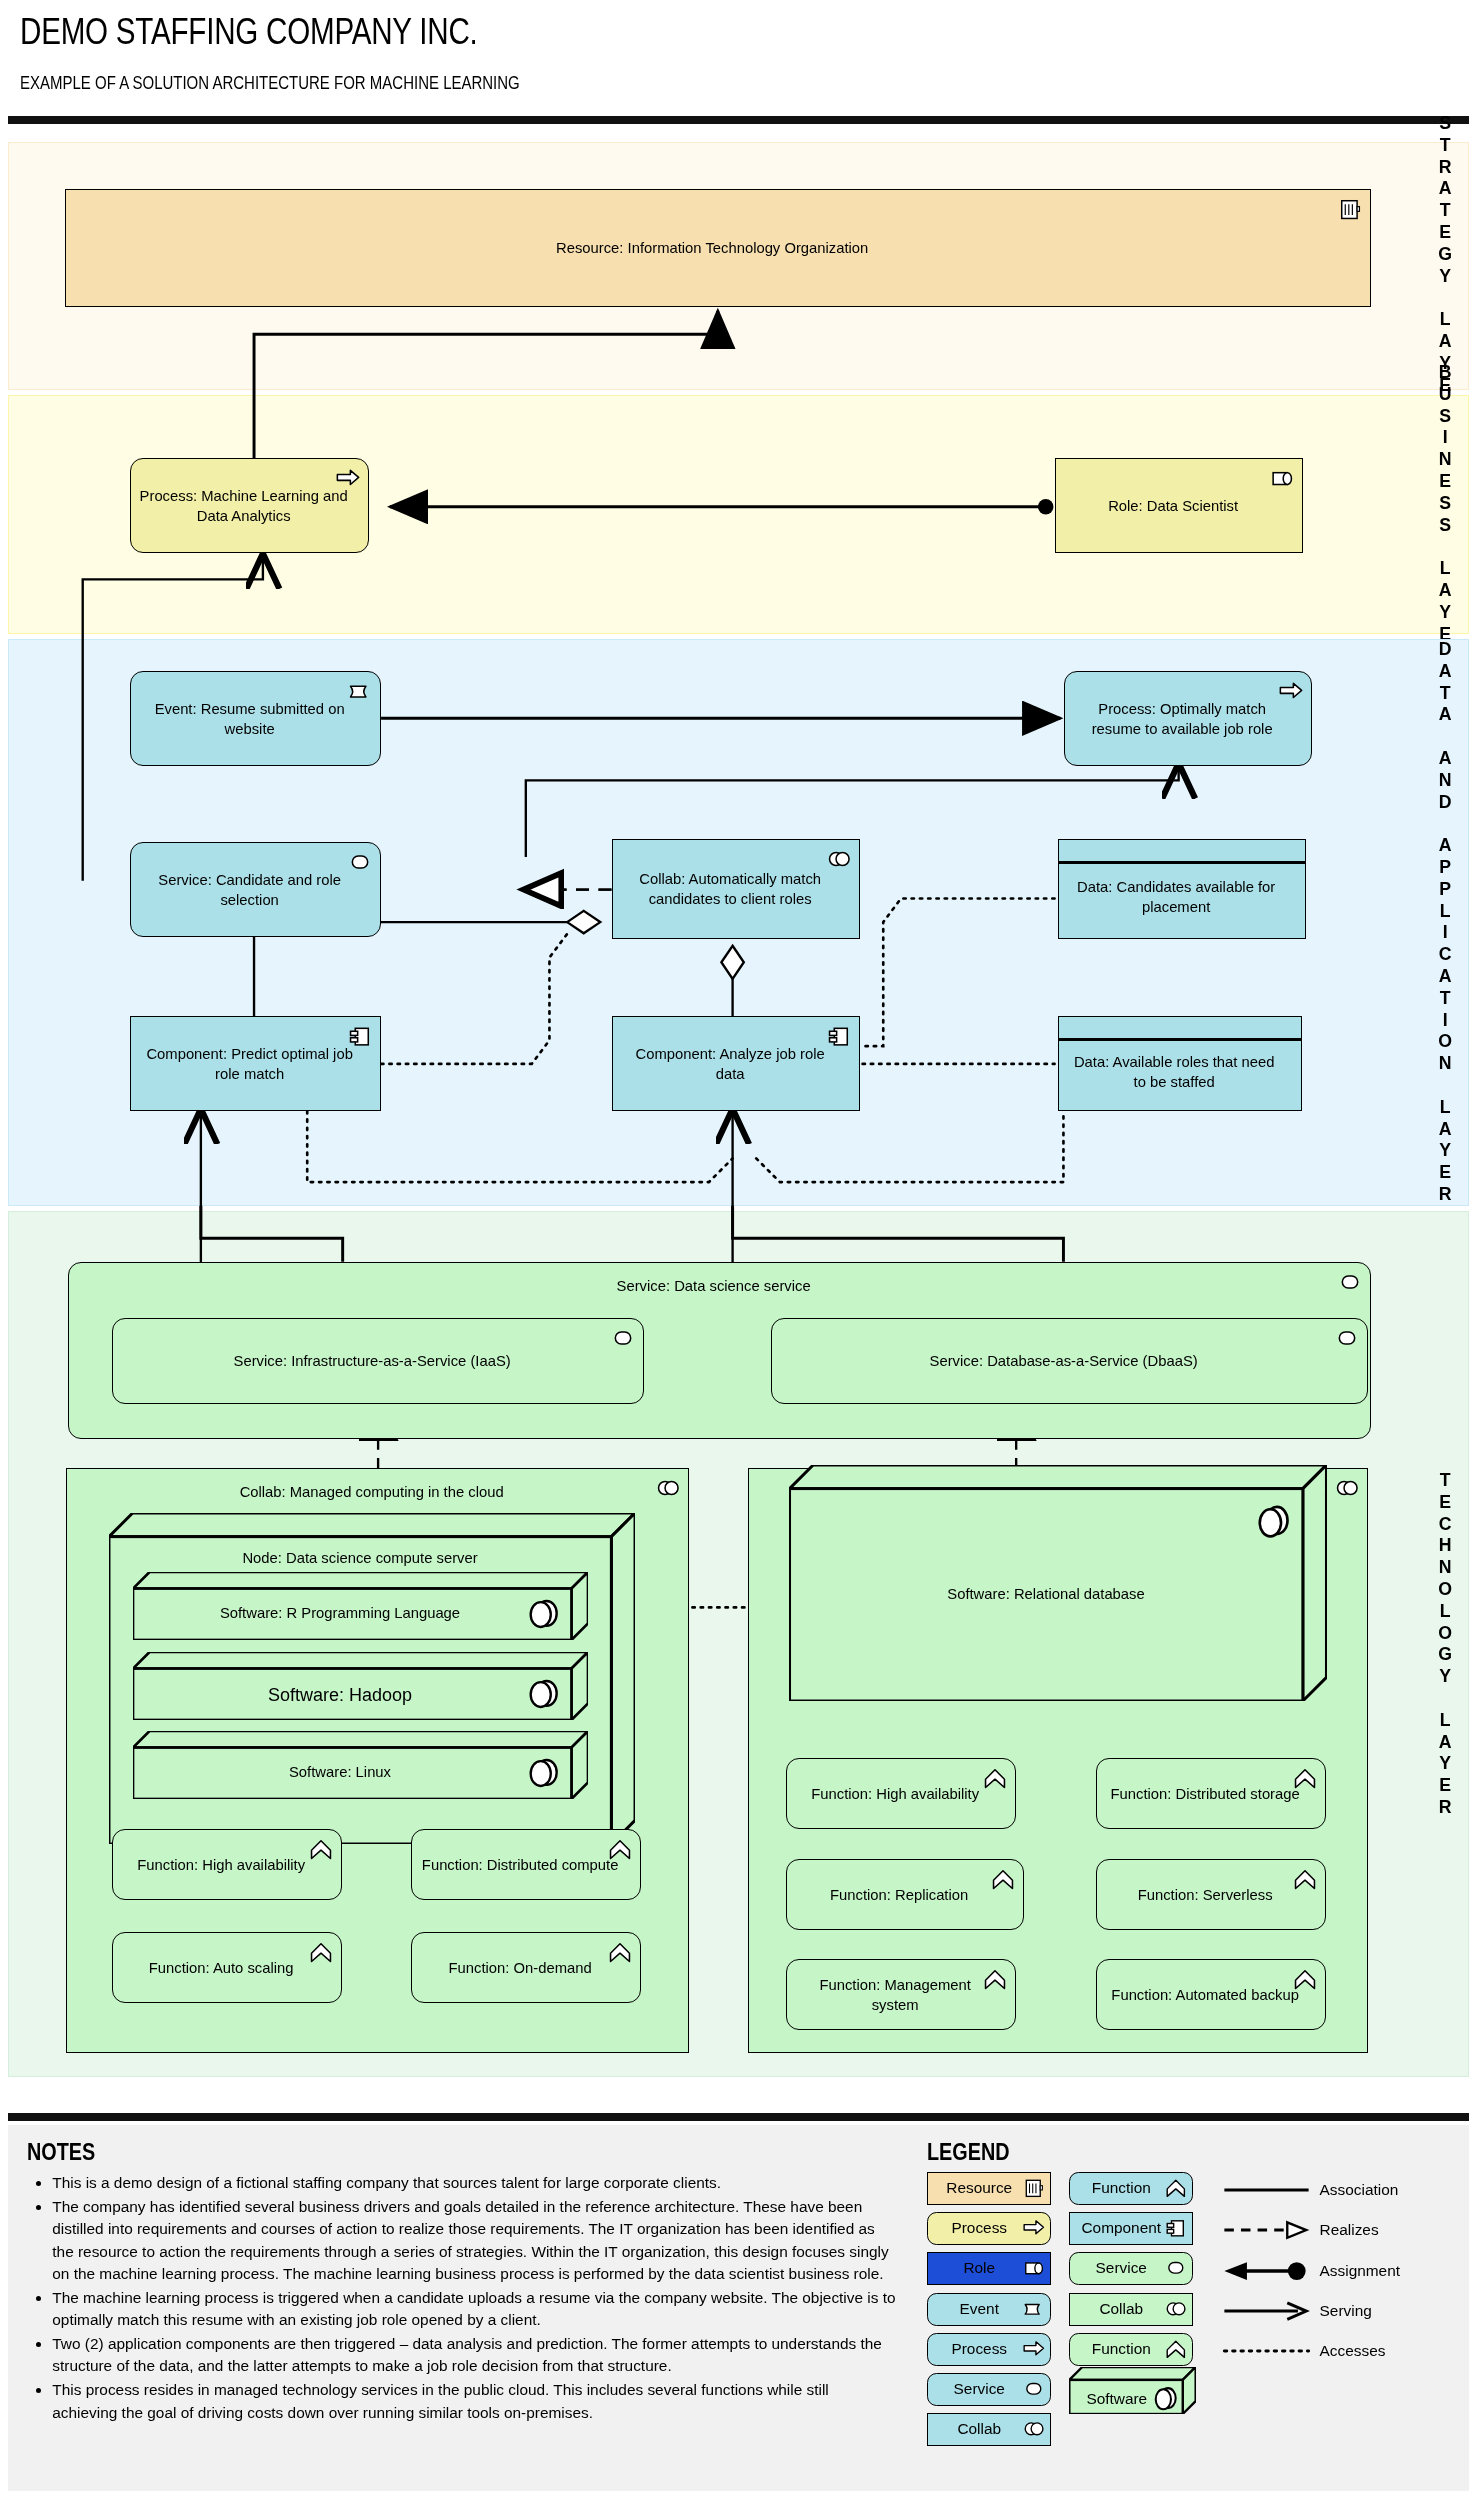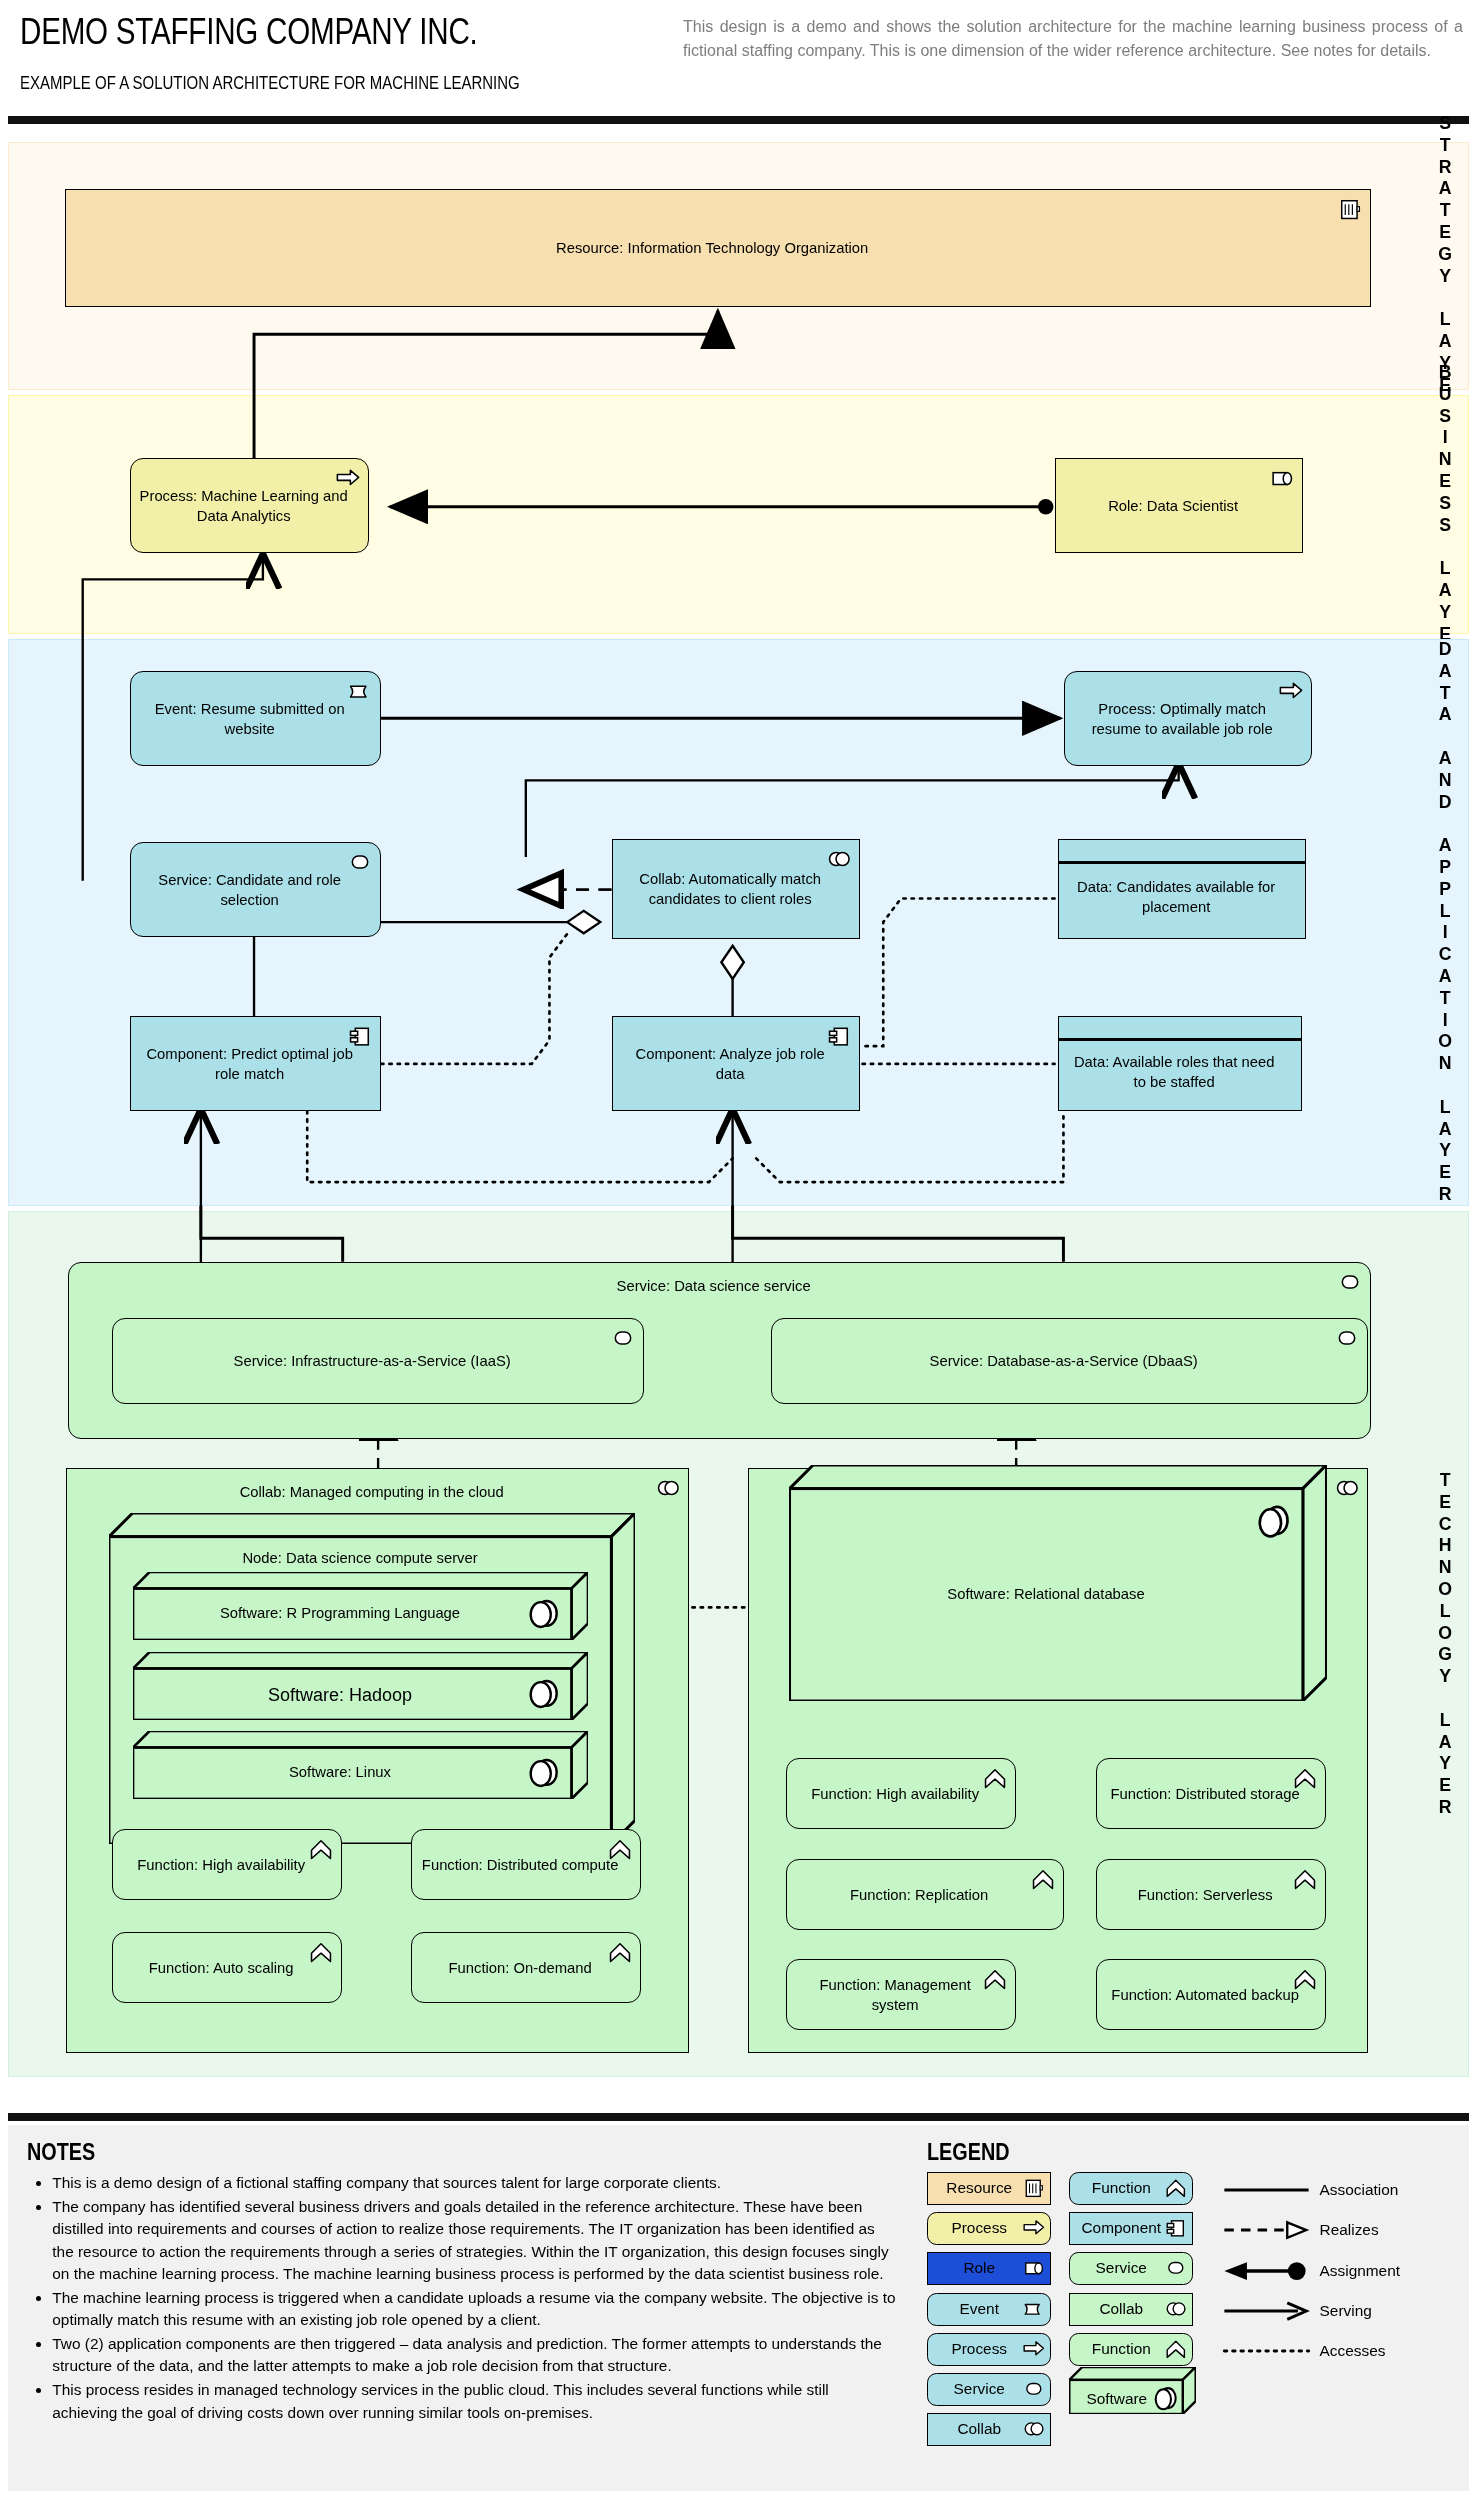--- a/index.html
+++ b/index.html
@@ -82,21 +82,20 @@
   .lg-rel { position:absolute; display:flex; align-items:center; font-size:15.4px; }
   .lg-rel .relsvg { width:89px; height:20px; margin-right:8.3px; }
   .lg-rel svg { display:block; }
 </style>
 </head>
 <body>
 
 <div id="header">
   <div id="title">DEMO STAFFING COMPANY INC.</div>
   <div id="subtitle">EXAMPLE OF A SOLUTION ARCHITECTURE FOR MACHINE LEARNING</div>
-  <div id="header-desc">This design is a demo and shows the solution architecture for the machine learning business process of a fictional staffing company. This is one dimension of the wider reference architecture. See notes for details.</div>
 </div>
 <div id="header-rule"></div>
 
 <div class="band" id="band-strategy">
   <div class="band-label">STRATEGY LAYER</div>
 </div>
 <div class="band" id="band-business">
   <div class="band-label">BUSINESS LAYER</div>
 </div>
 <div class="band" id="band-data">
@@ -435,21 +434,21 @@
   </span>
 </div>
 <div class="node green rounded" style="left:1096px; top:1758px; width:230px; height:71px;">
   <span class="lbl">Function: Distributed storage</span>
   <span class="ico">
     <svg viewBox="0 0 44 44">
         <path d="M22,8 L38,24 L38,38 L22,24 L6,38 L6,24 z" fill="#fff" stroke="#000" stroke-width="2.6" stroke-linejoin="round"></path>
       </svg>
   </span>
 </div>
-<div class="node green rounded" style="left:786px; top:1859px; width:278px; height:71px;">
+<div class="node green rounded" style="left:786px; top:1859px; width:238px; height:71px;">
   <span class="lbl">Function: Replication</span>
   <span class="ico">
     <svg viewBox="0 0 44 44">
         <path d="M22,8 L38,24 L38,38 L22,24 L6,38 L6,24 z" fill="#fff" stroke="#000" stroke-width="2.6" stroke-linejoin="round"></path>
       </svg>
   </span>
 </div>
 <div class="node green rounded" style="left:1096px; top:1859px; width:230px; height:71px;">
   <span class="lbl">Function: Serverless</span>
   <span class="ico">

